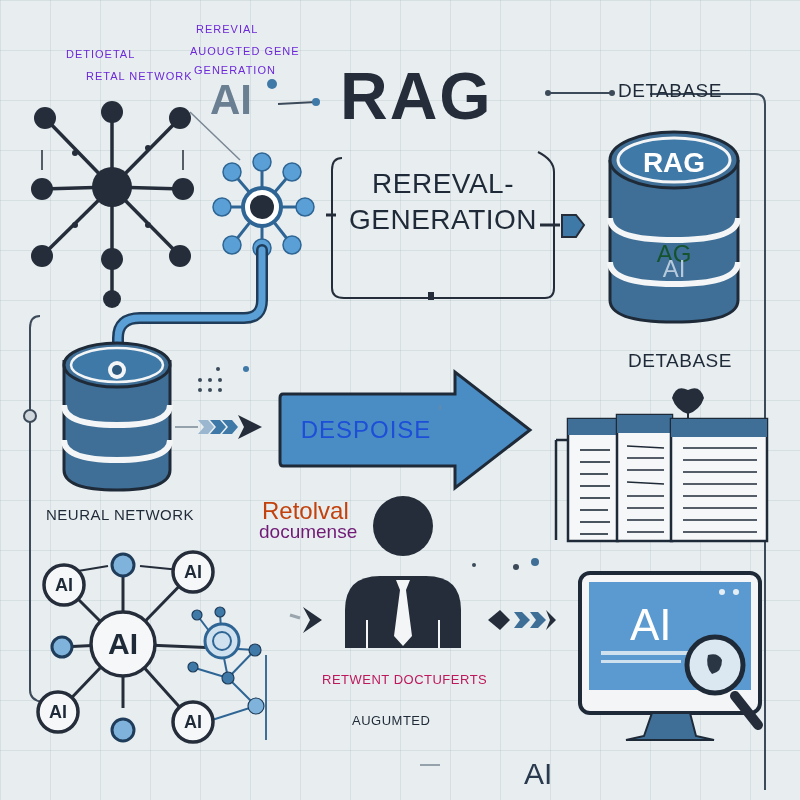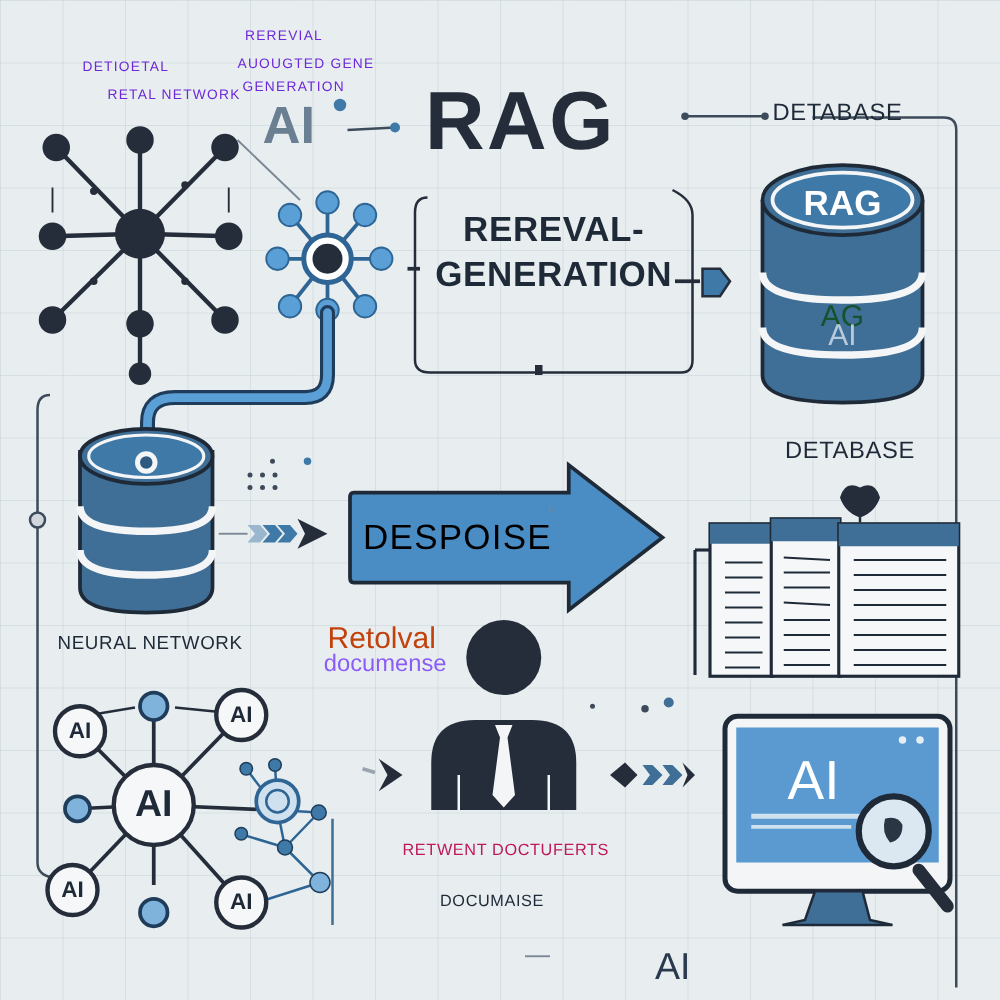--- a/index.html
+++ b/index.html
@@ -6,21 +6,21 @@
   body {
     width:800px; height:800px; position:relative; overflow:hidden;
     background-color:#e8eef0;
     background-image:
       linear-gradient(to right, rgba(150,170,180,0.22) 1px, transparent 1px),
       linear-gradient(to bottom, rgba(150,170,180,0.22) 1px, transparent 1px);
     background-size:50px 50px;
     font-family:"Liberation Sans", sans-serif;
     color:#1f2a38;
   }
-  .abs { position:absolute;font-weight:bold; }
+  .abs { position:absolute; }
   .txt { position:absolute; white-space:nowrap; }
   .faded { color:#6d28d9; font-size:11px; letter-spacing:1px; }
   .title-rag { font-size:66px; font-weight:bold; color:#252d3a; letter-spacing:2px; }
   .ai-faded { font-size:42px; font-weight:bold; color:#6b7f92; }
   .box-label { font-size:28px; color:#1f2a38; line-height:36px; text-align:center; letter-spacing:0.5px; }
   .label-md { font-size:19px; color:#1f2a38; letter-spacing:0.5px; }
   .label-sm { font-size:15px; color:#1f2a38; letter-spacing:0.5px; }
   svg { position:absolute; left:0; top:0; }
 </style>
 </head>
@@ -281,30 +281,30 @@
   <div>GENERATION</div>
 </div>
 
 <div class="txt label-md" style="left:618px; top:80px;">DETABASE</div>
 <div class="txt" style="left:674px; top:147px; transform:translateX(-50%); font-size:28px; font-weight:bold; color:#ffffff;">RAG</div>
 <div class="txt" style="left:674px; top:240px; transform:translateX(-50%); font-size:24px; color:#14532d;">AG</div>
 <div class="txt" style="left:674px; top:255px; transform:translateX(-50%); font-size:24px; color:#b7cadb; margin-top:0;">AI</div>
 
 <div class="txt label-sm" style="left:46px; top:506px;text-align:right;">NEURAL NETWORK</div>
 
-<div class="txt" style="left:366px; top:430px; transform:translate(-50%,-50%); font-size:28px; color:#000000; letter-spacing:1px;">DESPOISE</div>
+<div class="txt" style="left:366px; top:430px; transform:translate(-50%,-50%); font-size:24px; color:#1d4ed8; letter-spacing:1px;">DESPOISE</div>
 
 <div class="txt label-md" style="left:628px; top:350px;">DETABASE</div>
 
 <div class="txt" style="left:262px; top:497px; font-size:24px; color:#c2410c;">Retolval</div>
-<div class="txt" style="left:259px; top:521px; font-size:19px; color:#8b5cf6;">documense</div>
+<div class="txt" style="left:259px; top:521px; font-size:19px; color:#701a75;">documense</div>
 
 <div class="txt" style="left:123px; top:644px; transform:translate(-50%,-50%); font-size:30px; font-weight:bold; color:#1f2a38;">AI</div>
 <div class="txt" style="left:64px; top:585px; transform:translate(-50%,-50%); font-size:18px; font-weight:bold; color:#1f2a38;">AI</div>
 <div class="txt" style="left:193px; top:572px; transform:translate(-50%,-50%); font-size:18px; font-weight:bold; color:#1f2a38;">AI</div>
 <div class="txt" style="left:58px; top:712px; transform:translate(-50%,-50%); font-size:18px; font-weight:bold; color:#1f2a38;">AI</div>
 <div class="txt" style="left:193px; top:722px; transform:translate(-50%,-50%); font-size:18px; font-weight:bold; color:#1f2a38;">AI</div>
 
 <div class="txt" style="left:322px; top:672px; font-size:13px; color:#be185d; letter-spacing:0.5px;">RETWENT DOCTUFERTS</div>
-<div class="txt" style="left:352px; top:713px; font-size:13px; color:#1f2a38; letter-spacing:0.5px;">DOCUMAISE</div>
+<div class="txt" style="left:352px; top:713px; font-size:13px; color:#1f2a38; letter-spacing:0.5px;">AUGUMTED</div>
 <div class="txt" style="left:524px; top:757px; font-size:30px; color:#2a3a4e;">AI</div>
 
 <div class="txt" style="left:630px; top:600px; font-size:44px; color:#ffffff;">AI</div>
 
 </body></html>

